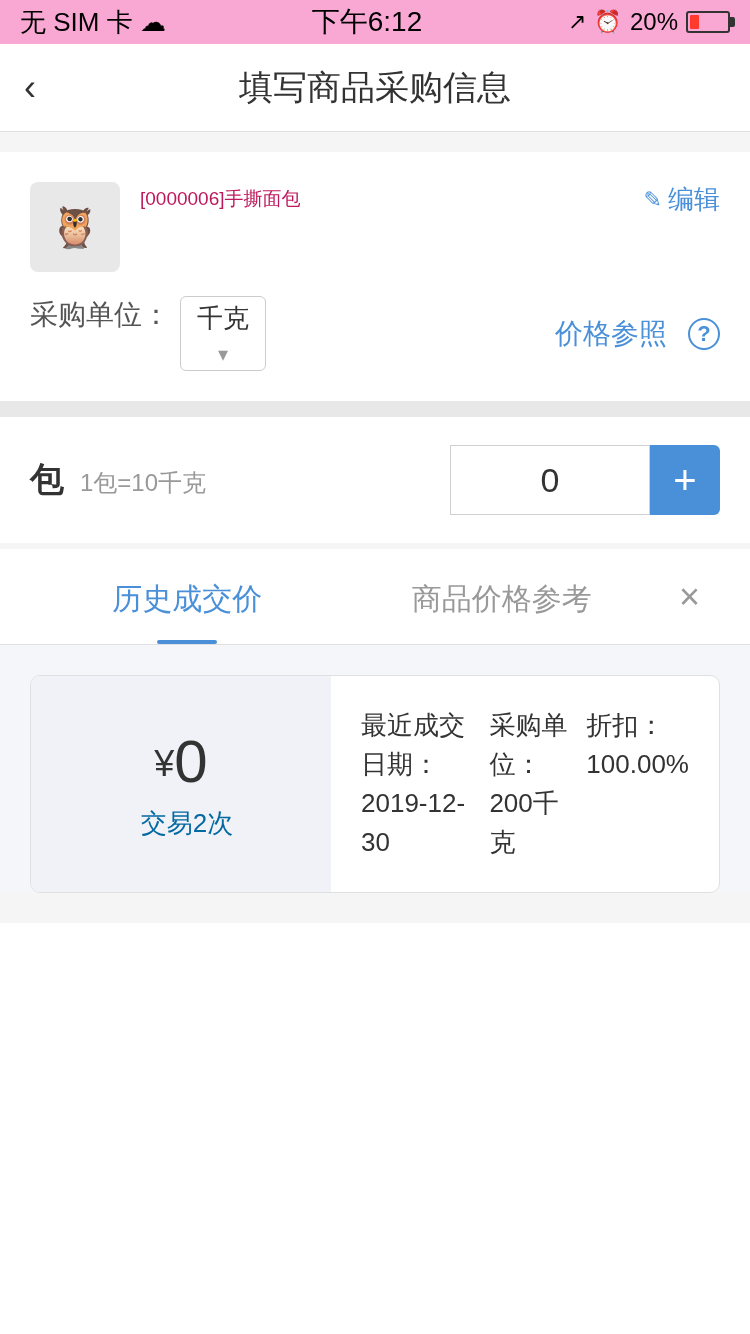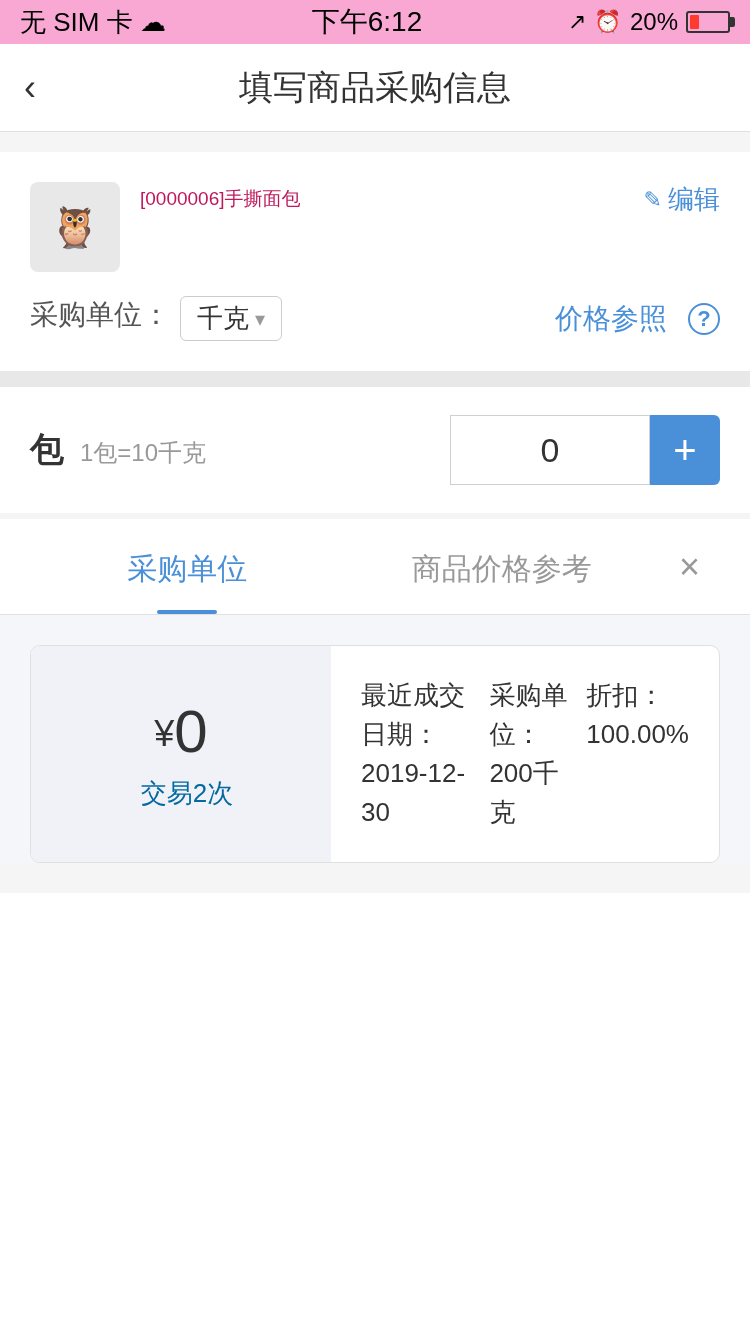--- a/index.html
+++ b/index.html
@@ -144,20 +144,21 @@
     .unit-select {
       border: 1px solid #ccc;
       border-radius: 6px;
       padding: 4px 16px;
       font-size: 26px;
       color: #333;
       background: #fff;
       display: inline-flex;
       align-items: center;
       gap: 6px;
+      flex-direction: column;
     }
     .price-ref {
       font-size: 28px;
       color: #4a90d9;
       display: flex;
       align-items: center;
       gap: 21px;
     }
     .help-circle {
       width: 32px;
@@ -395,21 +396,21 @@
     <div class="qty-plus">
       <span>+</span>
     </div>
   </div>
 </div>
 
 <div class="price-panel">
 
   <div class="price-tabs">
     <div class="price-tab active">
-      <span>采购单位</span>
+      <span>历史成交价</span>
     </div>
     <div class="price-tab">
       <span>商品价格参考</span>
     </div>
     <div class="close-btn">
       <span>×</span>
     </div>
   </div>
 
   <div class="price-card">

